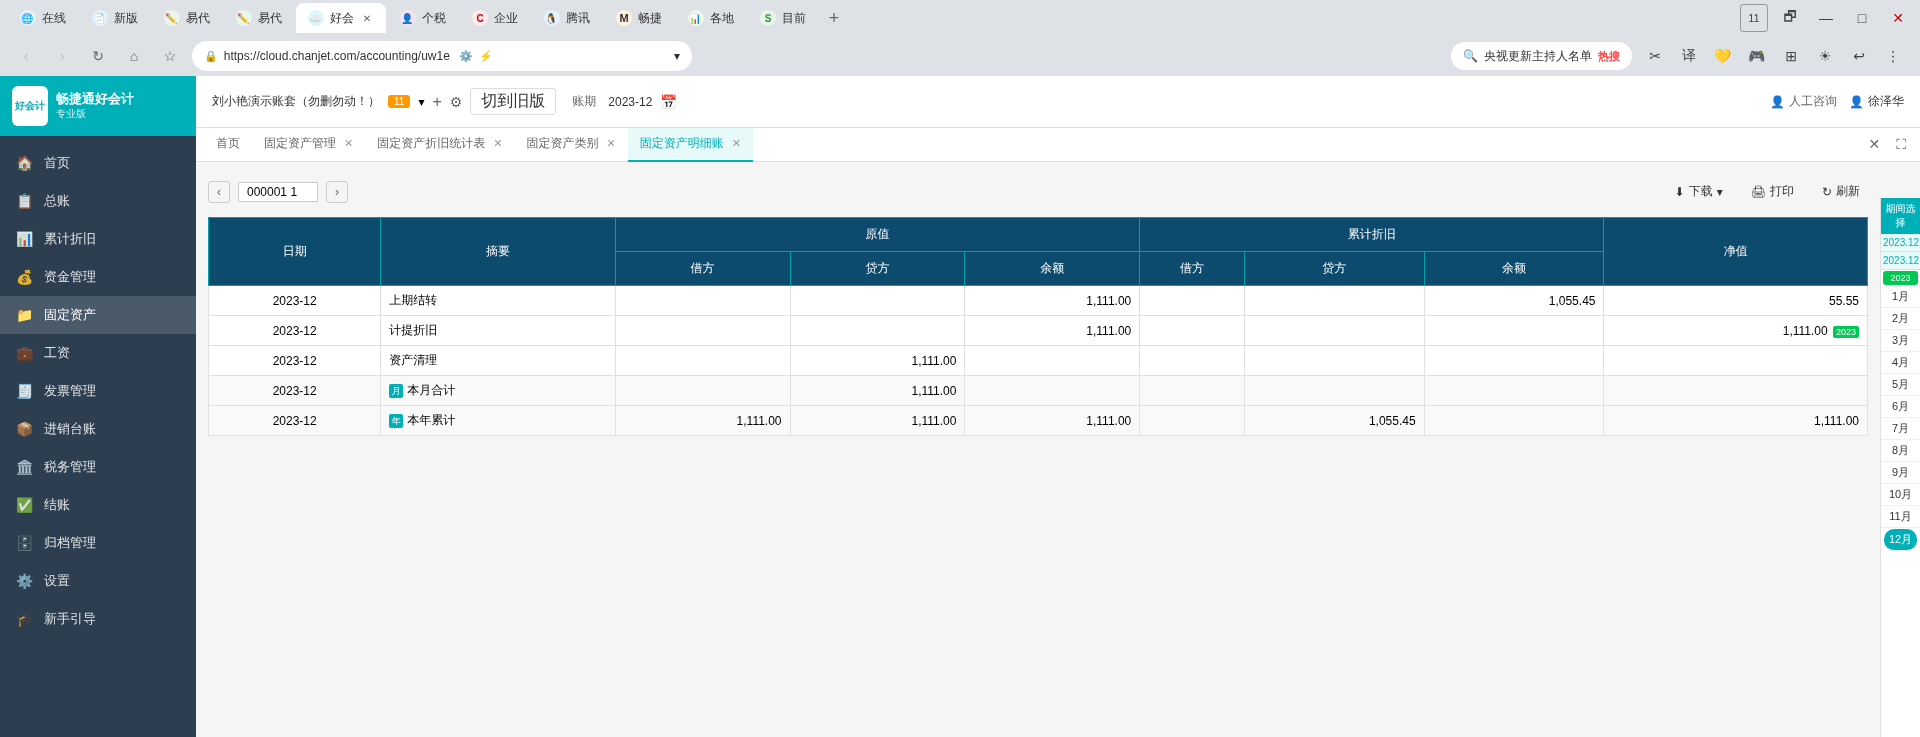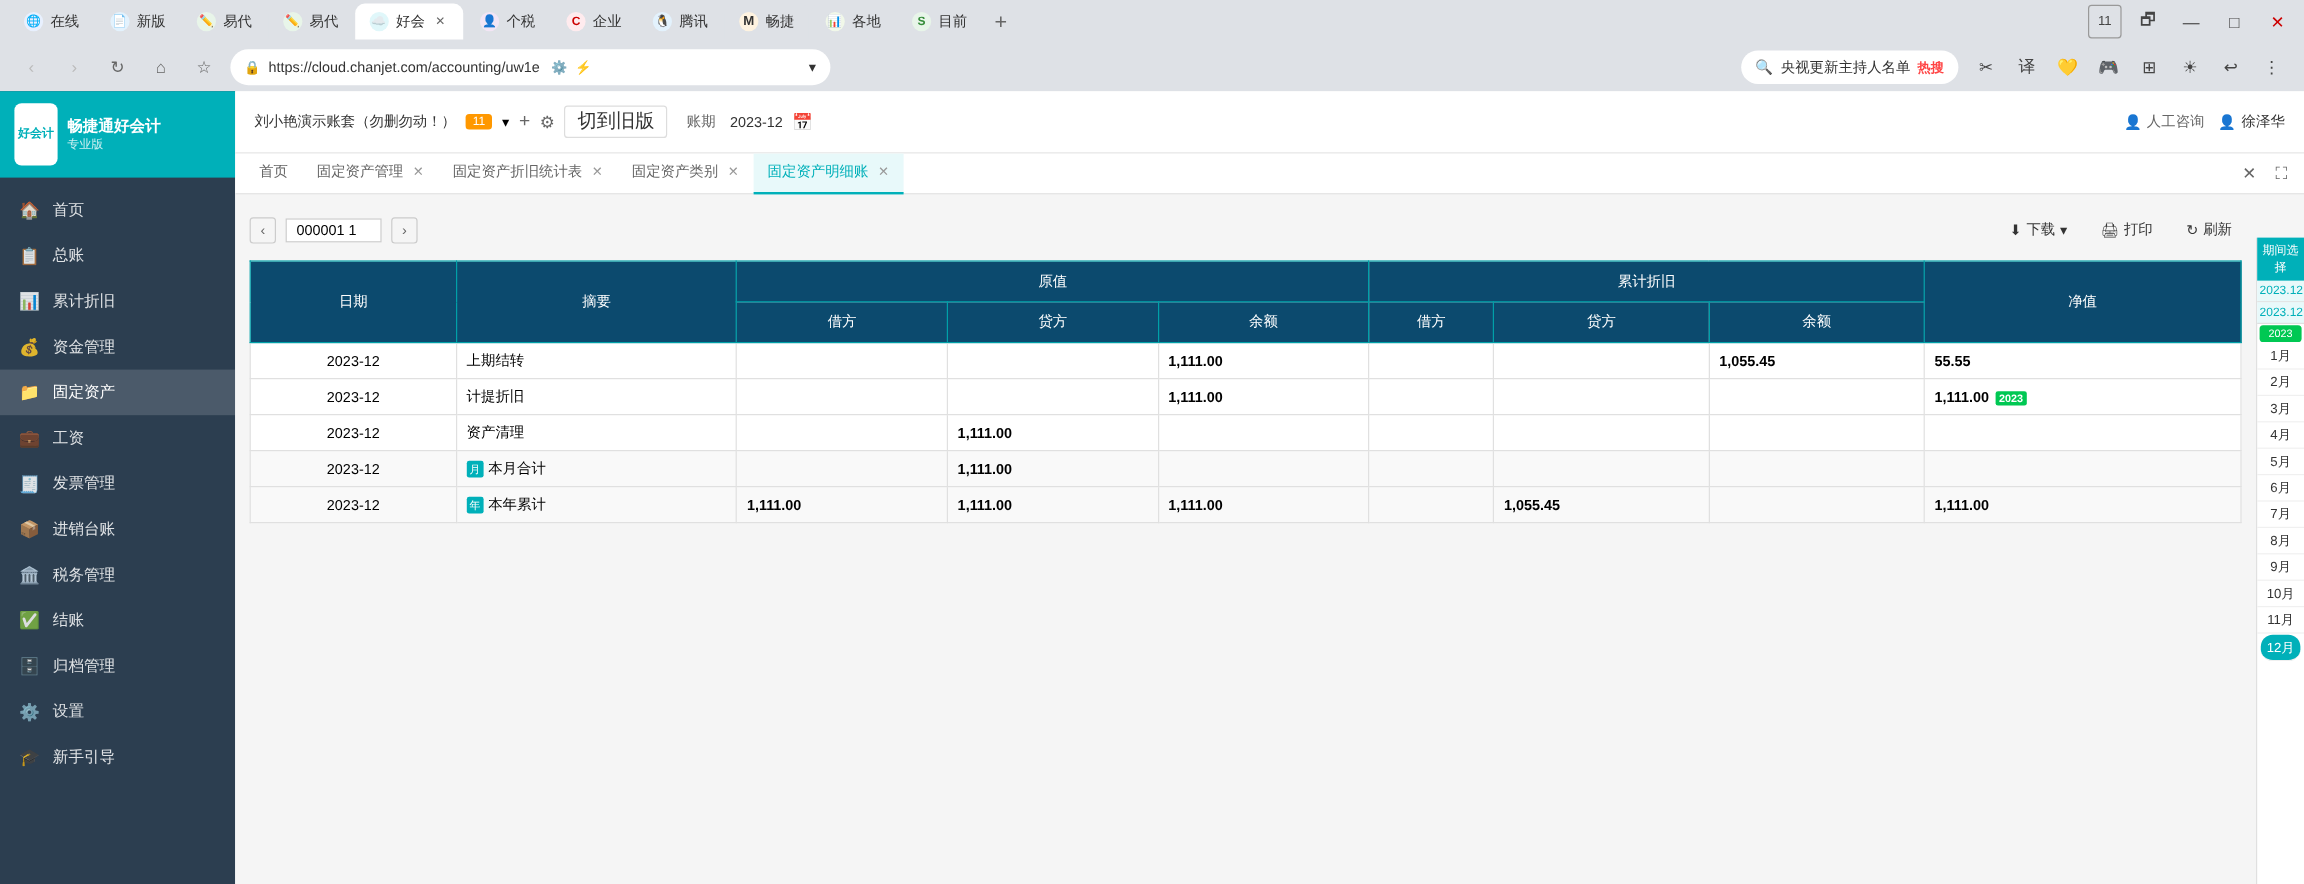--- a/index.html
+++ b/index.html
@@ -28,21 +28,21 @@
     .hot-search { color: #ff4444; font-size: 11px; font-weight: bold; }
     .toolbar-icons { display: flex; align-items: center; gap: 4px; }
     .toolbar-icon { width: 30px; height: 30px; display: flex; align-items: center; justify-content: center; font-size: 14px; color: #444; cursor: pointer; border-radius: 4px; }
 
     
     .app-container { display: flex; width: 1920px; height: calc(737px - 76px); background: #f5f5f5; }
 
     
     .sidebar { width: 196px; background: #2c3e50; display: flex; flex-direction: column; height: 100%; color: #fff; flex-shrink: 0; }
     .sidebar-header { background: #00b0b9; padding: 10px 12px; display: flex; align-items: center; gap: 8px; }
-    .sidebar-logo { width: 36px; height: 52px; background: #fff; border-radius: 6px; display: flex; align-items: center; justify-content: center; }
+    .sidebar-logo { width: 36px; height: 40px; background: #fff; border-radius: 6px; display: flex; align-items: center; justify-content: center; }
     .sidebar-logo-text { font-size: 10px; color: #00b0b9; font-weight: bold; text-align: center; line-height: 1.2; }
     .sidebar-title { font-size: 13px; font-weight: bold; color: #fff; line-height: 1.3; }
     .sidebar-subtitle { font-size: 10px; color: rgba(255,255,255,0.8); }
 
     .sidebar-nav { flex: 1; padding: 8px 0; overflow-y: auto; }
     .nav-item { display: flex; align-items: center; padding: 10px 16px; gap: 10px; cursor: pointer; color: rgba(255,255,255,0.85); font-size: 13px; }
     .nav-item.active { background: rgba(255,255,255,0.15); color: #fff; }
     .nav-icon { width: 18px; height: 18px; display: flex; align-items: center; justify-content: center; font-size: 14px; flex-shrink: 0; }
 
     
@@ -83,21 +83,21 @@
     .nav-arrow { background: none; border: 1px solid #ccc; width: 22px; height: 22px; border-radius: 3px; display: flex; align-items: center; justify-content: center; cursor: pointer; font-size: 12px; color: #666; }
     .account-num-box { border: 1px solid #ccc; padding: 2px 8px; font-size: 12px; background: #fff; min-width: 80px; }
     .toolbar-right { margin-left: auto; display: flex; gap: 12px; align-items: center; }
     .toolbar-action { display: flex; align-items: center; gap: 4px; font-size: 12px; color: #333; cursor: pointer; padding: 3px 8px; border-radius: 3px; }
 
     
     .ledger-table { width: 100%; border-collapse: collapse; font-size: 12px; }
     .ledger-table th { background: #0c4a6e; color: #fff; padding: 8px 6px; text-align: center; border: 1px solid #00a0a8; font-weight: normal; }
     .ledger-table td { padding: 6px 8px; border: 1px solid #e0e0e0; text-align: center; background: #fff; }
     .ledger-table td.text-left { text-align: left; }
-    .ledger-table td.text-right { text-align: left; font-weight: bold; }
+    .ledger-table td.text-right { text-align: right; }
     .ledger-table .summary-row td { background: #f9f9f9; }
     .row-tag { display: inline-block; width: 14px; height: 14px; background: #00b0b9; color: #fff; font-size: 9px; border-radius: 2px; text-align: center; line-height: 14px; margin-right: 4px; }
     .th-group { border-bottom: 1px solid #00a0a8; }
   </style>
 </head>
 <body>
 
 <div class="browser-chrome">
 
   <div class="tab-bar">

